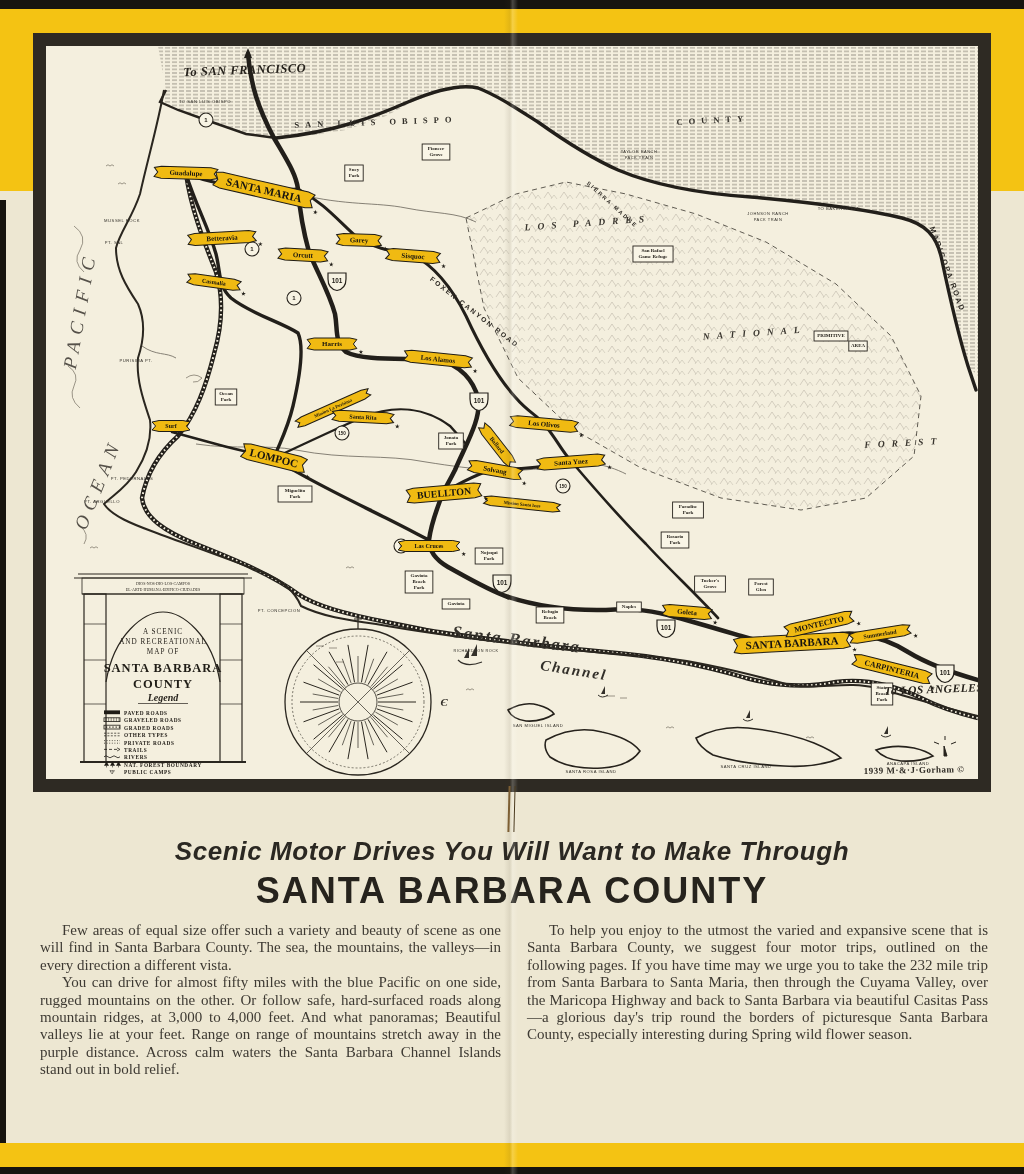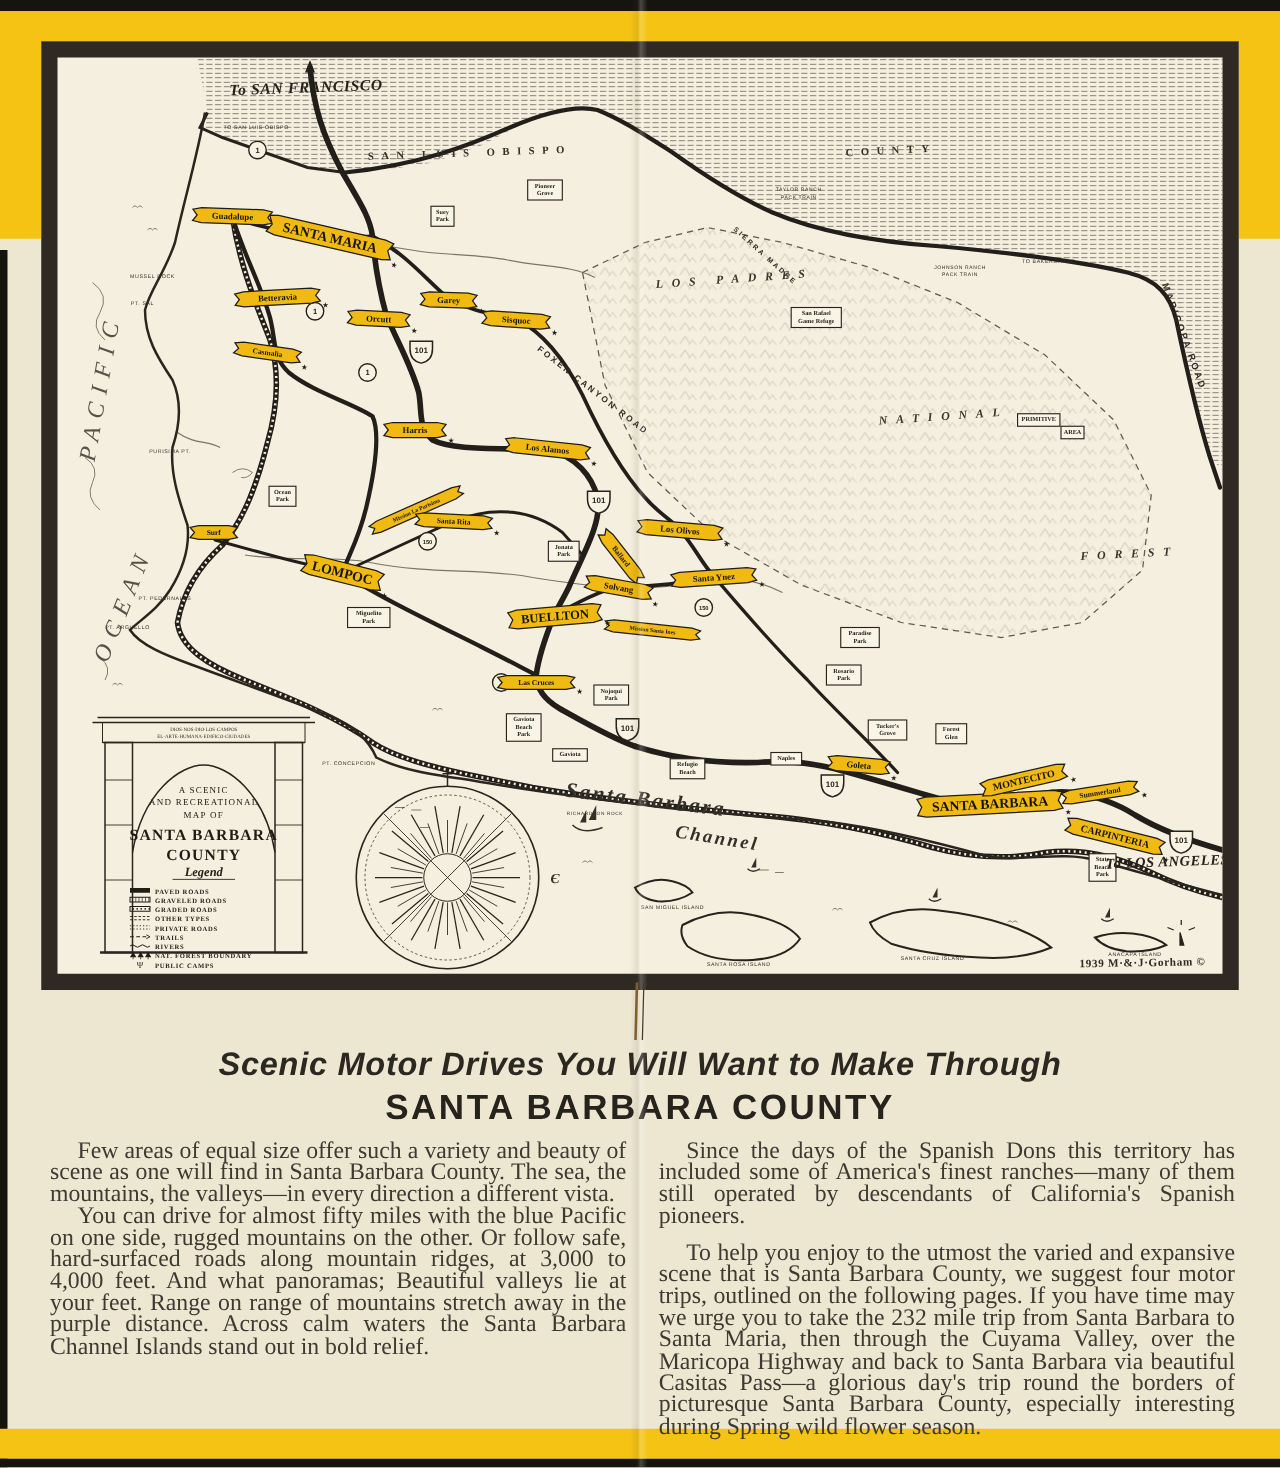--- a/index.html
+++ b/index.html
@@ -29,24 +29,24 @@
     border-left:2px solid #7d5f33;border-right:1px solid #4a3a1e;transform:rotate(1.5deg);z-index:6;
   }
 
   .article{position:absolute;left:0;top:836px;width:1024px;color:#2c2922;}
   .h-script{
     text-align:center;font-family:"Liberation Sans",sans-serif;font-style:italic;font-weight:bold;
     font-size:26px;letter-spacing:.6px;color:#2b2822;
   }
   .h-title{
     text-align:center;font-family:"Liberation Sans",sans-serif;font-weight:bold;
-    font-size:28px;letter-spacing:2px;color:#26231d;margin-top:3px;
+    font-size:36px;letter-spacing:2px;color:#26231d;margin-top:3px;
   }
   .cols{display:flex;gap:26px;padding:10px 36px 0 40px;}
-  .col{flex:1;font-size:19px;line-height:17.4px;color:#3E3A33;text-align:justify;}
+  .col{flex:1;font-size:15px;line-height:17.4px;color:#3E3A33;text-align:justify;}
   .col p{margin:0;text-indent:22px;}
   .col.right p{margin-bottom:12px;}
 </style>
 </head>
 <body>
 
 <div class="strip-top"></div>
 <div class="band-yellow"></div>
 <div class="left-edge"></div>
 <div class="band-bottom-yellow"></div>
@@ -564,17 +564,16 @@
 
 <div class="article">
   <div class="h-script">Scenic Motor Drives You Will Want to Make Through</div>
   <div class="h-title">SANTA BARBARA COUNTY</div>
   <div class="cols">
     <div class="col left" id="col-left">
         <p>Few areas of equal size offer such a variety and beauty of scene as one will find in Santa Barbara County.  The sea, the mountains, the valleys—in every direction a different vista.</p>
         <p>You can drive for almost fifty miles with the blue Pacific on one side, rugged mountains on the other.  Or follow safe, hard-surfaced roads along mountain ridges, at 3,000 to 4,000 feet.  And what panoramas;  Beautiful valleys lie at your feet.  Range on range of mountains stretch away in the purple distance.  Across calm waters the Santa Barbara Channel Islands stand out in bold relief.</p>
       </div>
     <div class="col right" id="col-right">
-        <p>Since the days of the Spanish Dons this territory has included some of America's finest ranches—many of them still operated by descendants of California's Spanish pioneers.</p>
         <p>To help you enjoy to the utmost the varied and expansive scene that is Santa Barbara County, we suggest four motor trips, outlined on the following pages.  If you have time may we urge you to take the 232 mile trip from Santa Barbara to Santa Maria, then through the Cuyama Valley, over the Maricopa Highway and back to Santa Barbara via beautiful Casitas Pass—a glorious day's trip round the borders of picturesque Santa Barbara County, especially interesting during Spring wild flower season.</p>
       </div>
   </div>
 </div>
 
 </body></html>

